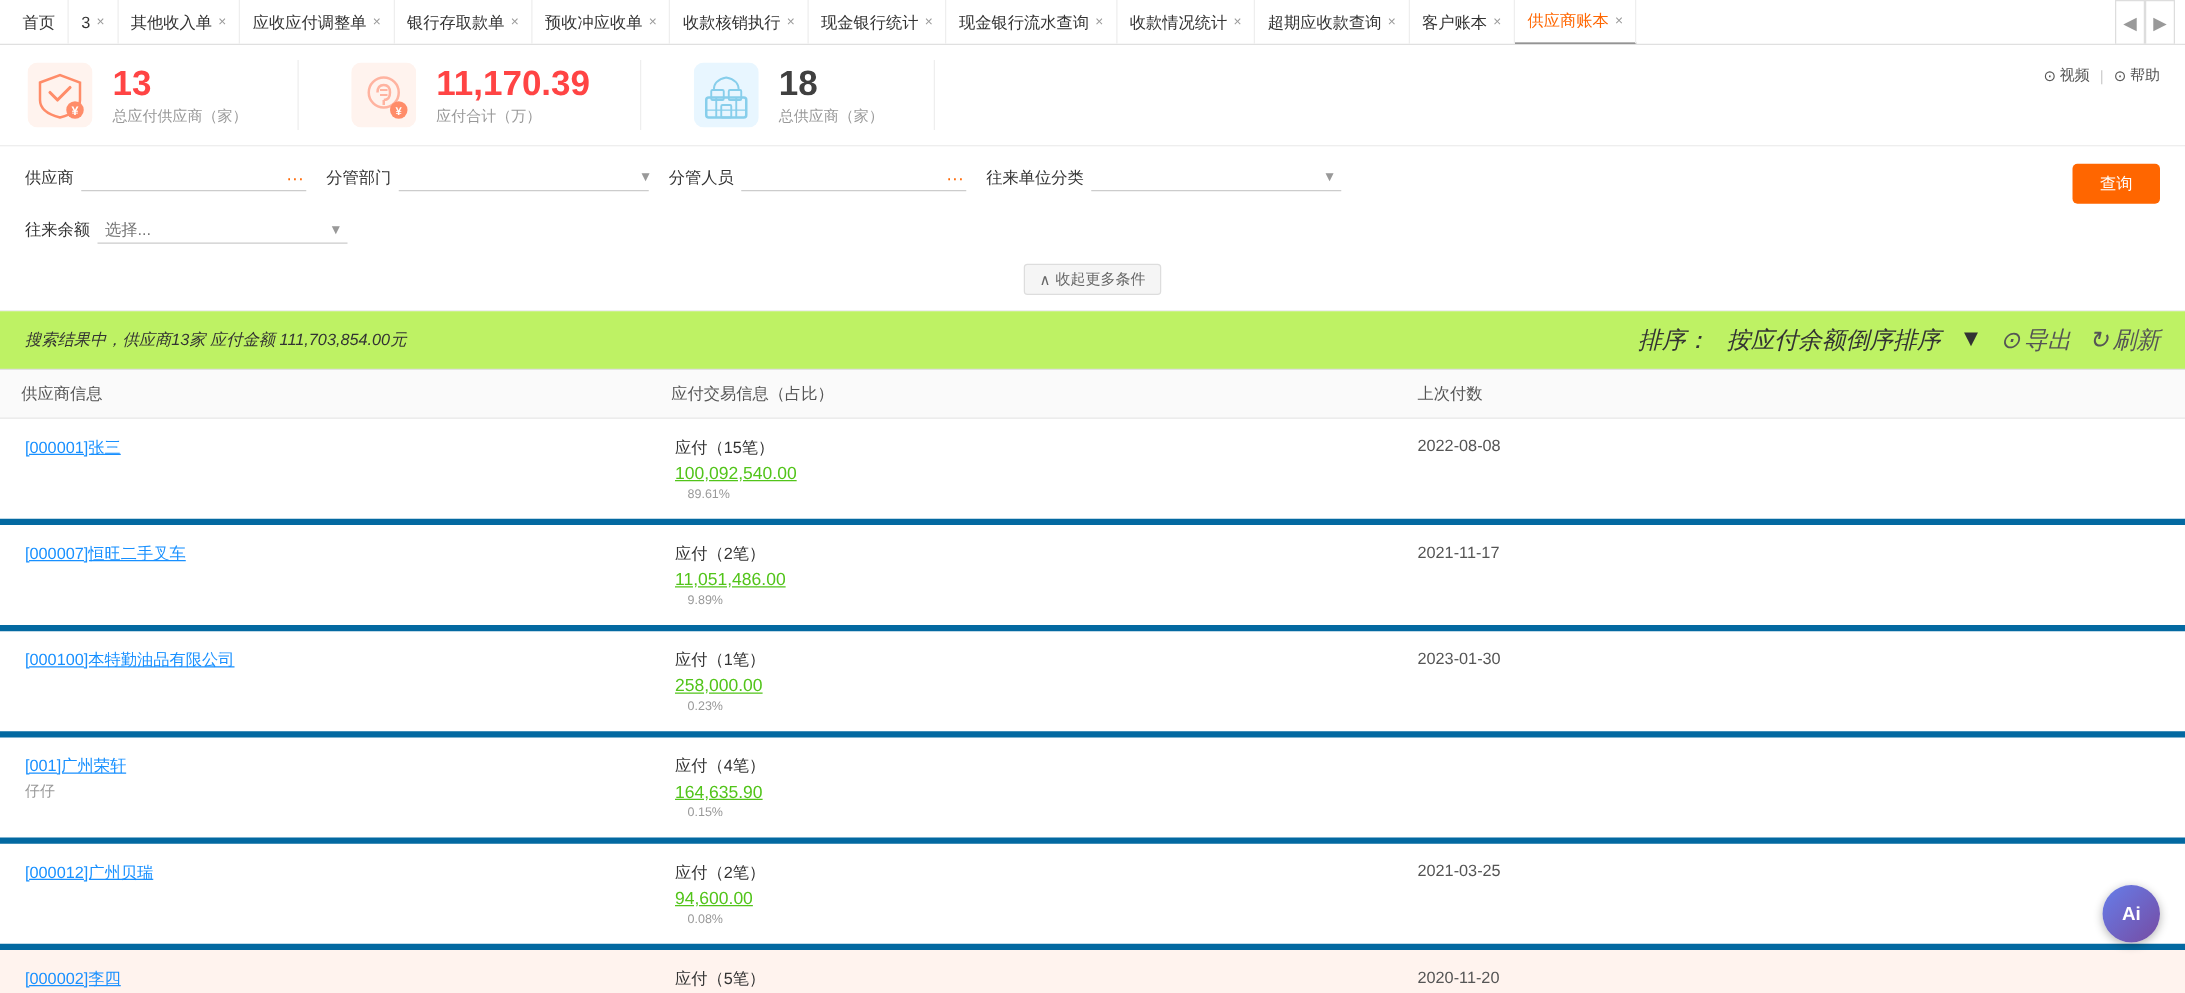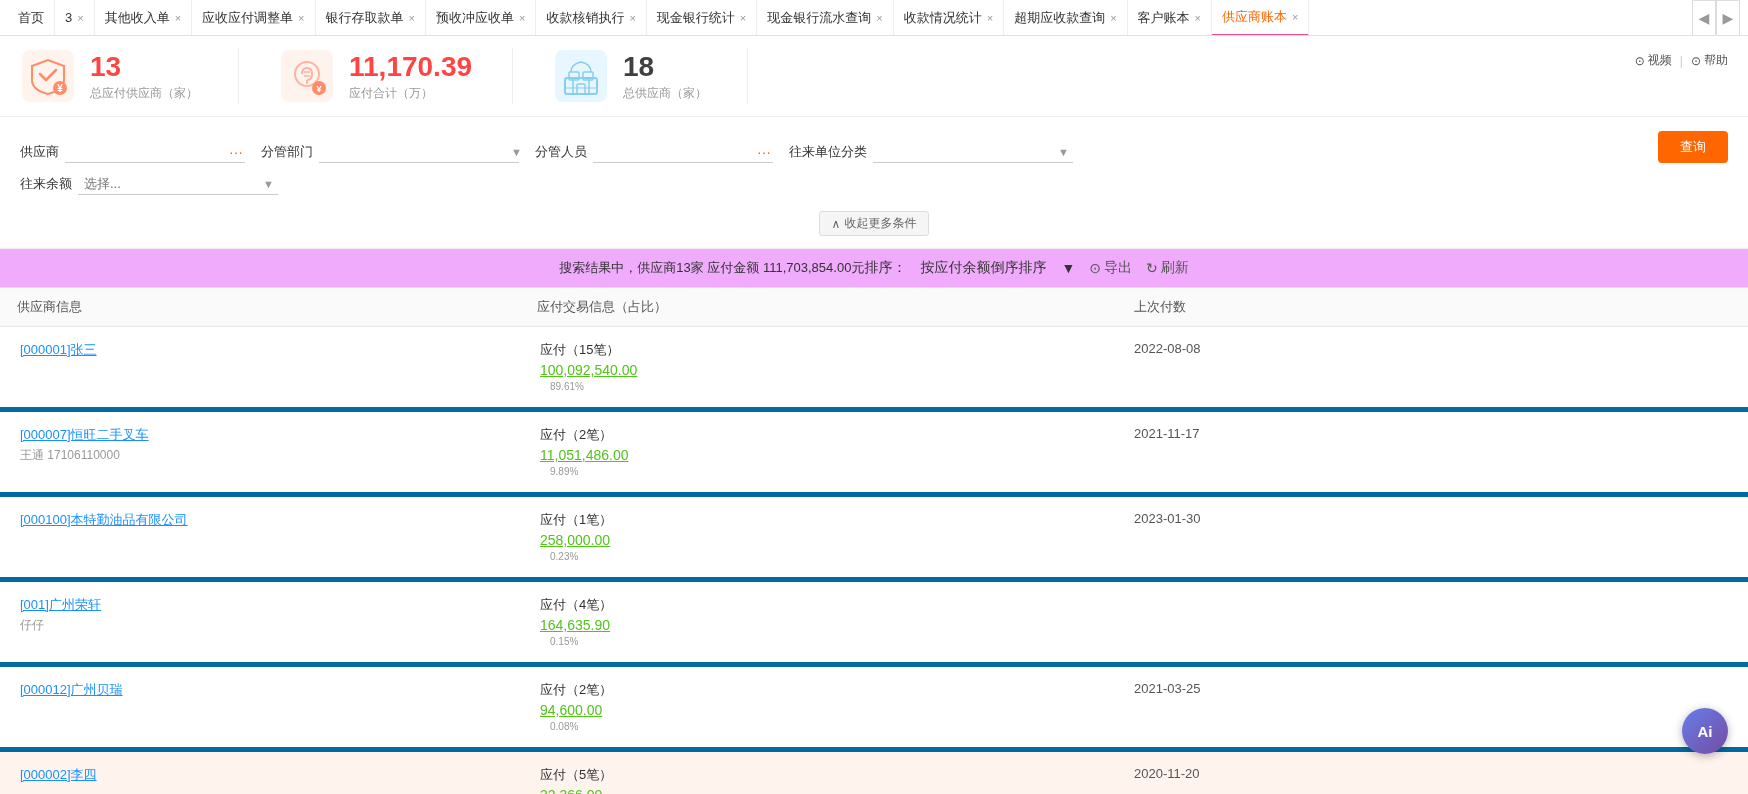--- a/index.html
+++ b/index.html
@@ -19,21 +19,21 @@
       display: inline-flex;
       align-items: center;
       padding: 0 10px;
       height: 36px;
       white-space: nowrap;
       font-size: 13px;
       color: #333;
       cursor: pointer;
       border-right: 1px solid #eee;
     }
-    .nav-tab.active { color: #ff6600; border-bottom: 2px solid #ec4899; }
+    .nav-tab.active { color: #ff6600; border-bottom: 2px solid #737373; }
     .nav-tab .close-x {
       margin-left: 5px;
       font-size: 11px;
       color: #999;
       cursor: pointer;
     }
     .nav-arrow {
       width: 24px;
       height: 36px;
       display: flex;
@@ -97,21 +97,21 @@
     .top-right-links span { cursor: pointer; color: #555; }
 
     
     .search-form {
       background: #fff;
       padding: 14px 20px 10px;
       border-bottom: 1px solid #eee;
     }
     .form-row {
       display: flex;
-      align-items: flex-end;
+      align-items: flex-start;
       gap: 16px;
       margin-bottom: 10px;
       flex-wrap: wrap;
     }
     .form-item {
       display: flex;
       align-items: center;
       gap: 6px;
     }
     .form-label {
@@ -181,33 +181,34 @@
       color: #666;
       cursor: pointer;
       background: #f5f5f5;
       border: 1px solid #ddd;
       border-radius: 3px;
       padding: 3px 12px;
     }
 
     
     .results-bar {
-      background: #f0abfc;
+      background: #bef264;
       padding: 10px 20px;
       display: flex;
       align-items: center;
-      justify-content: center;
+      justify-content: space-between;
       border-bottom: 1px solid #e0e0e0;
+      font-style: italic;
     }
     .results-info { font-size: 13px; color: #333; }
     .results-actions {
       display: flex;
       align-items: center;
       gap: 14px;
-      font-size: 14px;
+      font-size: 19px;
       color: #555;
     }
     .results-actions .sort-label { color: #333; }
     .results-actions .sort-btn {
       color: #333;
       cursor: pointer;
       display: flex;
       align-items: center;
       gap: 15px;
     }
@@ -505,21 +506,20 @@
       <span class="tx-label">应付（15笔）</span>
       <span class="tx-amount">100,092,540.00</span>
       <span class="tx-percent">89.61%</span>
     </div>
     <div class="last-payment">2022-08-08</div>
   </div>
 
   <div class="table-row">
     <div class="supplier-cell">
       <span class="supplier-link">[000007]恒旺二手叉车</span>
-      <div class="supplier-sub">王通  17106110000</div>
     </div>
     <div class="transaction-info">
       <span class="tx-label">应付（2笔）</span>
       <span class="tx-amount">11,051,486.00</span>
       <span class="tx-percent">9.89%</span>
     </div>
     <div class="last-payment">2021-11-17</div>
   </div>
 
   <div class="table-row">

